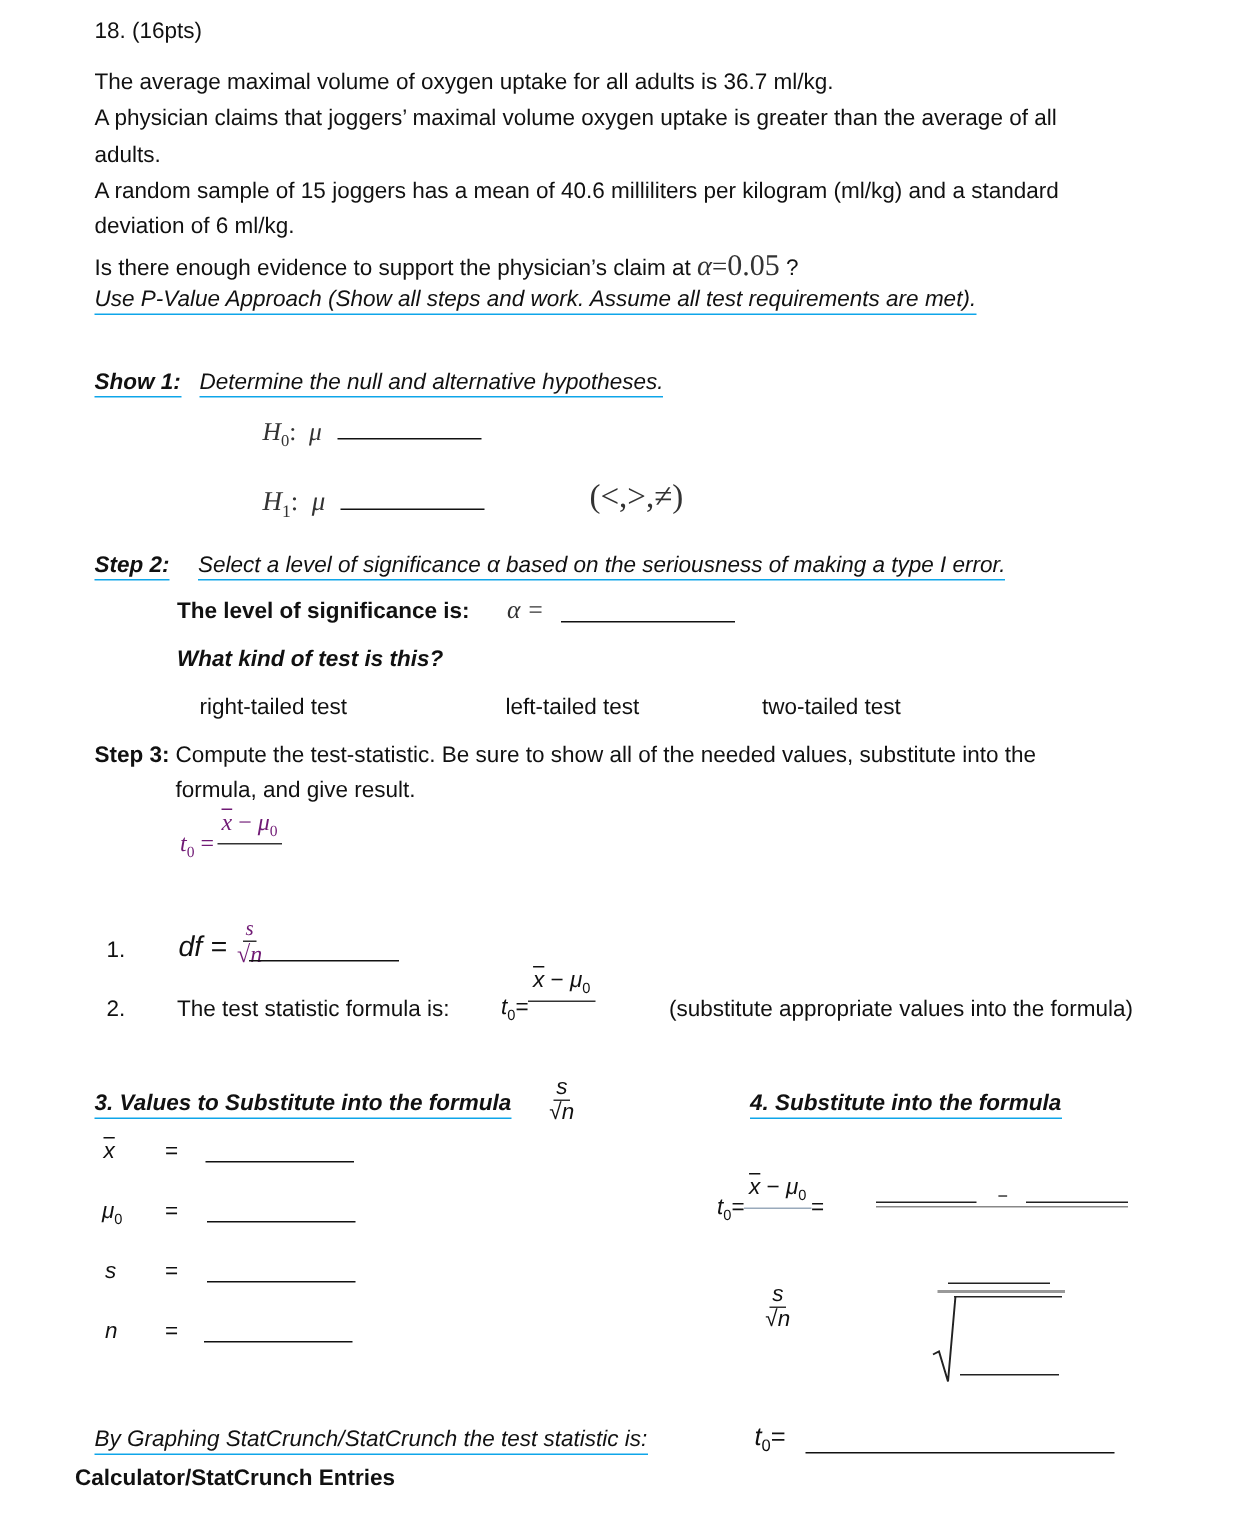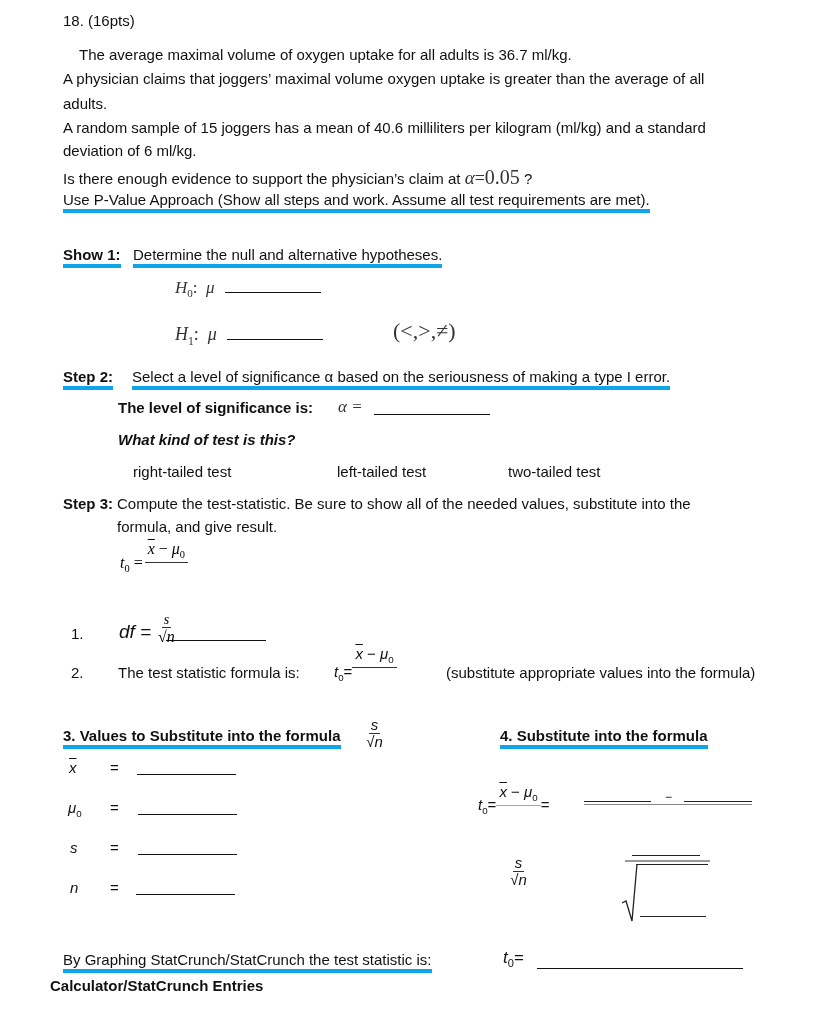--- a/index.html
+++ b/index.html
@@ -5,36 +5,36 @@
   html, body { margin: 0; padding: 0; background: #ffffff; }
   body {
     width: 828px; height: 1024px; position: relative; overflow: hidden;
     font-family: "Liberation Sans", "DejaVu Sans", sans-serif;
     color: #111; font-size: 15px;
   }
   .abs { position: absolute; white-space: nowrap; }
   .serif { font-family: "Liberation Serif", "DejaVu Serif", serif; }
   .ital { font-style: italic; }
   .bold { font-weight: bold; }
-  .uline { border-bottom: 4px solid #0ea5e9; padding-bottom: 1px; }
+  .uline { border-bottom: 1px solid #0ea5e9; padding-bottom: 1px; font-style: italic; }
   .blank { display: inline-block; border-bottom: 1px solid #111; vertical-align: baseline; }
   .frac { display: inline-flex; flex-direction: column; align-items: center; vertical-align: middle; gap: 48px; }
   .frac .num { padding: 0 3px 1px; border-bottom: 1px solid #333; line-height: 1.1; }
   .frac .den { line-height: 1.1; padding-top: 1px; display: flex; flex-direction: column; align-items: center; }
   .frac .den .sub-s { padding: 0 2px; border-bottom: 1px solid #333; }
   .sqrt { display: inline-block; }
   .ov { text-decoration: overline; }
   sub { font-size: 65%; }
 </style>
 </head>
 <body>
 
 <div class="abs" style="left:63px;top:12px;font-size:15px;">18. (16pts)</div>
 
-<div class="abs" style="left:63px;top:46px;margin-left:16px;">The average maximal volume of oxygen uptake for all adults is 36.7 ml/kg.</div>
+<div class="abs" style="left:63px;top:46px;">The average maximal volume of oxygen uptake for all adults is 36.7 ml/kg.</div>
 <div class="abs" style="left:63px;top:70px;">A physician claims that joggers’ maximal volume oxygen uptake is greater than the average of all</div>
 <div class="abs" style="left:63px;top:95px;">adults.</div>
 <div class="abs" style="left:63px;top:119px;">A random sample of 15 joggers has a mean of 40.6 milliliters per kilogram (ml/kg) and a standard</div>
 <div class="abs" style="left:63px;top:142px;">deviation of 6 ml/kg.</div>
 
 <div class="abs" style="left:63px;top:166px;">
   <span>Is there enough evidence to support the physician’s claim at</span>
   <span class="serif ital" style="font-size:19px;color:#333;">α</span><span class="serif" style="font-size:18px;color:#333;">=</span><span class="serif" style="font-size:20px;color:#333;">0.05</span>
   <span>?</span>
 </div>
@@ -65,21 +65,21 @@
 <div class="abs bold" style="left:118px;top:431px;font-style:italic;">What kind of test is this?</div>
 
 <div class="abs" style="left:133px;top:463px;text-align:center;">right-tailed test</div>
 <div class="abs" style="left:337px;top:463px;">left-tailed test</div>
 <div class="abs" style="left:508px;top:463px;">two-tailed test</div>
 
 <div class="abs bold" style="left:63px;top:495px;">Step 3:</div>
 <div class="abs" style="left:117px;top:495px;">Compute the test-statistic. Be sure to show all of the needed values, substitute into the</div>
 <div class="abs" style="left:117px;top:518px;">formula, and give result.</div>
 
-<div class="abs serif" style="left:120px;top:540px;font-size:16px;color:#000000;display:flex;align-items:flex-start;">
+<div class="abs serif" style="left:120px;top:540px;font-size:16px;color:#701a75;display:flex;align-items:flex-start;">
   <div style="margin-top:14px;">
     <span class="ital">t</span><sub>0</sub>
     <span>=</span>
   </div>
   <div class="frac" style="margin-left:2px;">
     <div class="num"><span class="ital ov">x</span> <span>−</span> <span class="ital">μ</span><sub>0</sub></div>
     <div class="den">
       <span class="ital sub-s" style="font-size:14px;">s</span>
       <span><span>√</span><span class="ital sqrt rad">n</span></span>
     </div>

